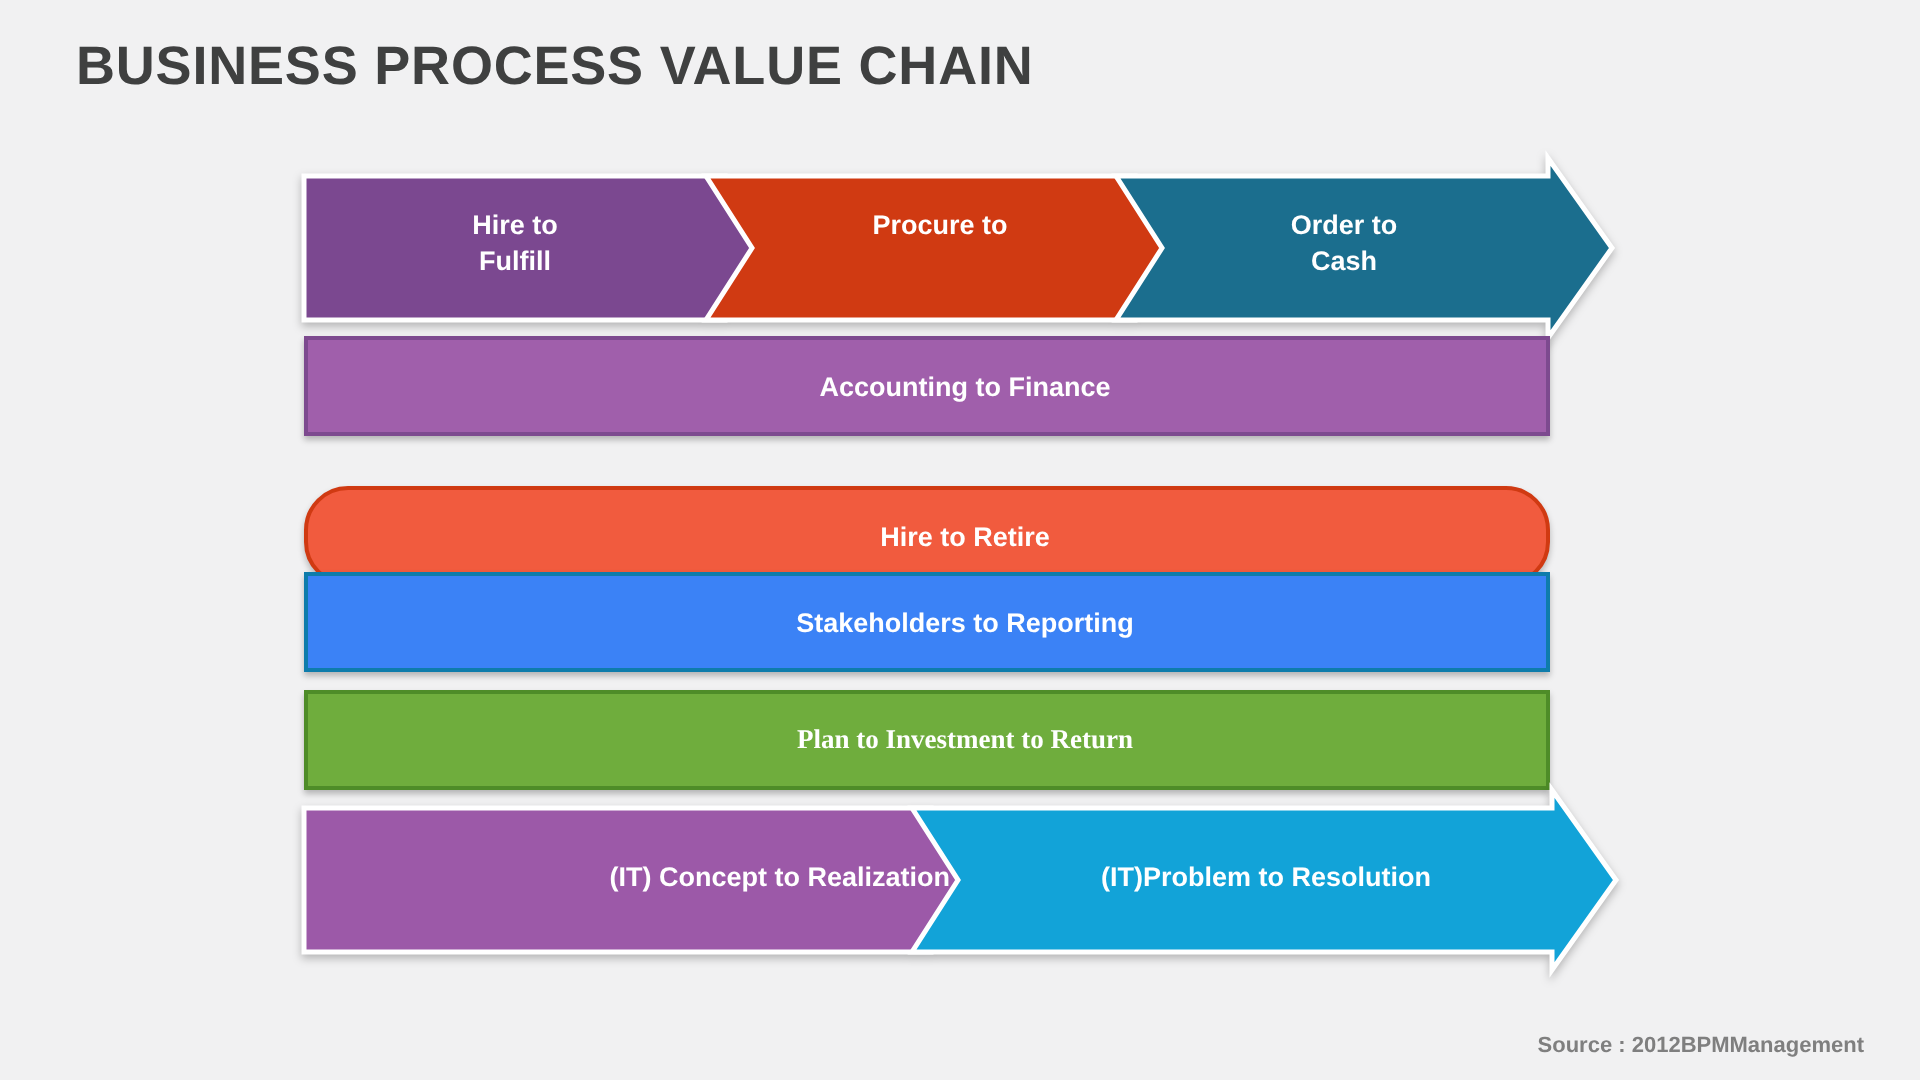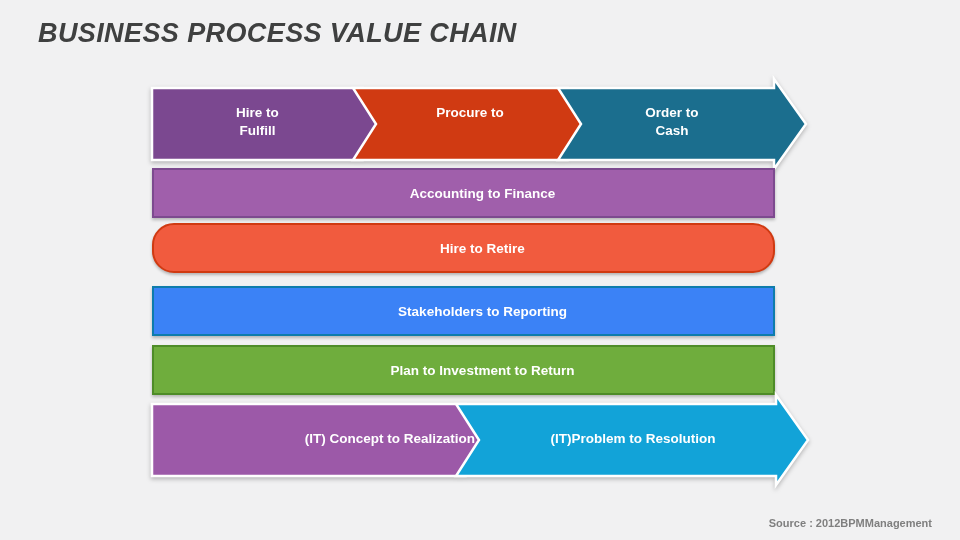--- a/index.html
+++ b/index.html
@@ -16,21 +16,20 @@
   }
   .title {
     position: absolute;
     left: 38px;
     top: 18px;
     margin: 0;
     font-size: 27px;
     font-weight: bold;
     color: #3f4040;
     letter-spacing: 0.4px;
-    font-style: italic;
   }
   svg.arrow-row {
     position: absolute;
     overflow: visible;
     filter: drop-shadow(0 2px 2px rgba(0,0,0,0.25));
   }
   .row-top    { left: 150px; top: 78px;  width: 660px; height: 92px; }
   .row-bottom { left: 150px; top: 394px; width: 668px; height: 92px; }
   .arrow-label {
     position: absolute;
@@ -57,23 +56,23 @@
     display: flex;
     align-items: center;
     justify-content: center;
     color: #ffffff;
     font-size: 13.5px;
     font-weight: 600;
     box-shadow: 0 2px 3px rgba(0,0,0,0.25);
     padding-left: 38px;
   }
   .bar-1 { top: 168px; }
-  .bar-2 { top: 223px; border-radius: 22px; }
+  .bar-2 { top: 243px; border-radius: 22px; }
   .bar-3 { top: 286px; }
-  .bar-4 { top: 345px; }
+  .bar-4 { top: 345px; font-family: Liberation Serif, serif; }
   .source {
     position: absolute;
     right: 28px;
     bottom: 11px;
     font-size: 11px;
     font-weight: bold;
     color: #7f7f7f;
   }
 </style>
 </head>

